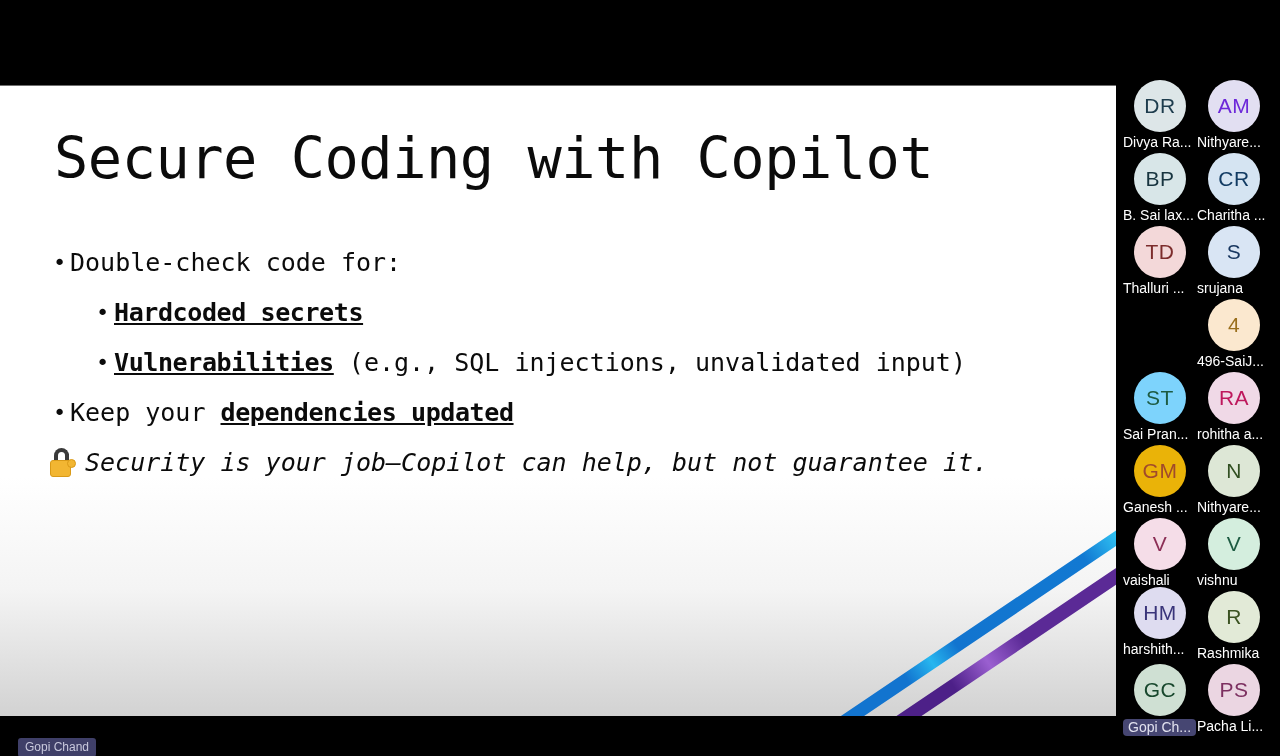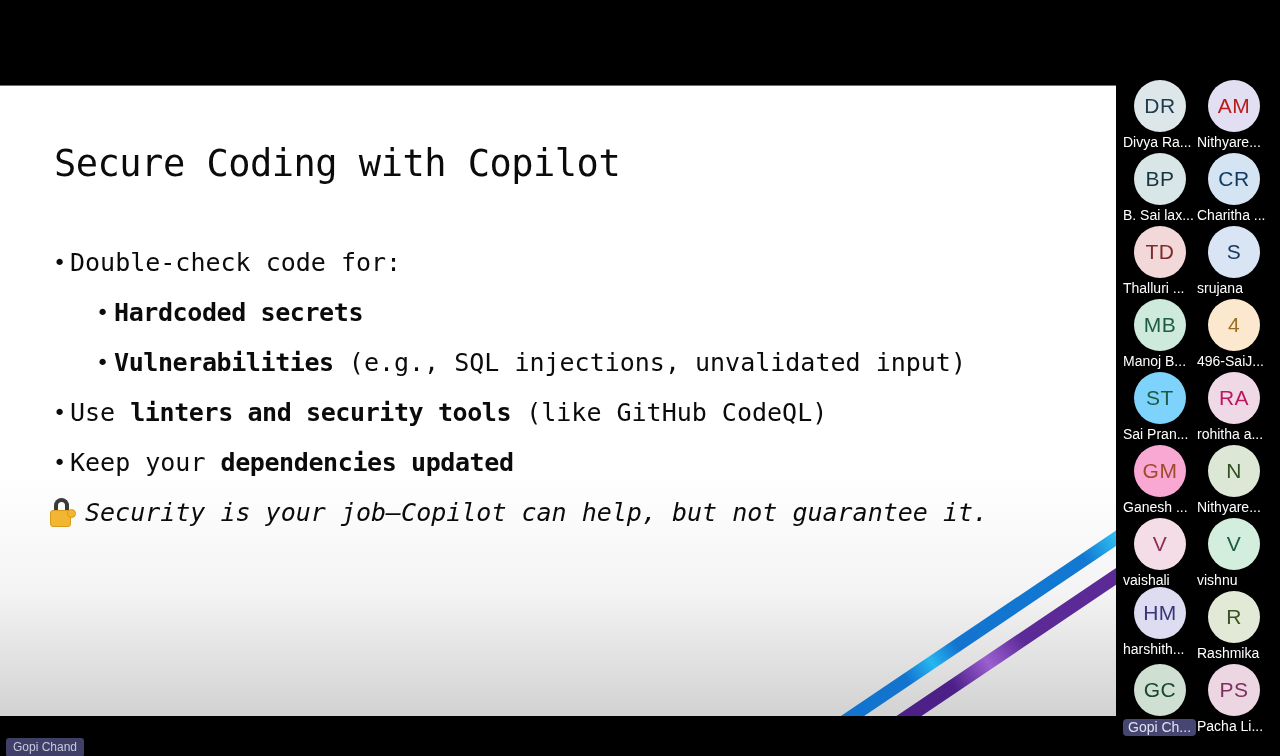--- a/index.html
+++ b/index.html
@@ -55,23 +55,23 @@
         #5b2a96 82%, #7a43b8 90%, #4d2088 100%);
     left: 852px;
     top: 660px;
     transform: rotate(-34deg);
   }
 
   
   #slide-title {
     position: absolute;
     left: 54px;
-    top: 58px;
+    top: 41px;
     font-family: "DejaVu Sans Mono", "Liberation Mono", monospace;
-    font-size: 37px;
+    font-size: 57px;
     line-height: 1.1;
     color: #0b0b0b;
     letter-spacing: -0.5px;
     white-space: nowrap;
   }
 
   #slide-body {
     position: absolute;
     left: 50px;
     top: 152px;
@@ -97,21 +97,21 @@
     padding-left: 20px;
     margin-left: 44px;
   }
   .bullet-l2::before {
     content: "\2022";
     position: absolute;
     left: 2px;
     top: 0;
     font-size: 22px;
   }
-  .b { font-weight: bold; letter-spacing: -0.4px; }
+  .b { font-weight: bold; letter-spacing: -0.4px; text-decoration: underline; }
   .closing {
     position: relative;
     font-style: italic;
     line-height: 50px;
   }
   .closing .txt { margin-left: 8px; }
 
   
   .lock-icon {
     display: inline-block;
@@ -202,21 +202,21 @@
     background: #464672;
     color: #e2e2ef;
     border-radius: 4px;
     display: inline-block;
     padding: 1px 5px;
   }
 
   
   #bottom-bar {
     position: absolute;
-    left: 0;
+    left: 12px;
     top: 716px;
     width: 1052px;
     height: 40px;
     background: #000000;
   }
   #self-name {
     position: absolute;
     left: 6px;
     top: 22px;
     background: #3f3f68;
@@ -239,78 +239,73 @@
     <div class="ribbon ribbon-blue"></div>
     <div class="ribbon ribbon-purple"></div>
 
     <div id="slide-title">Secure Coding with Copilot</div>
 
     <div id="slide-body">
       <div id="bullet-list">
           <div class="bullet-l1"><span>Double-check code for:</span></div>
           <div class="bullet-l2"><span class="b">Hardcoded secrets</span></div>
           <div class="bullet-l2"><span class="b">Vulnerabilities</span><span> (e.g., SQL injections, unvalidated input)</span></div>
-          <div class="bullet-l1"><span>Use </span><span class="b">linters and security tools</span><span> (like GitHub CodeQL)</span></div>
           <div class="bullet-l1"><span>Keep your </span><span class="b">dependencies updated</span></div>
         </div>
 
       <div class="closing">
         <span class="lock-icon">
           <span class="shackle"></span>
           <span class="shackle-arm"></span>
           <span class="body"></span>
           <span class="knob"></span>
         </span><span class="txt">Security is your job—Copilot can help, but not guarantee it.</span>
       </div>
     </div>
   </div>
 
   <div id="participants">
       <div class="participant" style="left: 5px; top: 5px;">
         <div class="avatar" style="background: rgb(221, 230, 232); color: rgb(29, 60, 77);">DR</div>
         <div class="pname">Divya Ra...</div>
       </div>
       <div class="participant" style="left: 79px; top: 5px;">
-        <div class="avatar" style="background: rgb(226, 223, 242); color: #b91c1c;">AM</div>
+        <div class="avatar" style="background: rgb(226, 223, 242); color: #6d28d9;">AM</div>
         <div class="pname">Nithyare...</div>
       </div>
       <div class="participant" style="left: 5px; top: 78px;">
         <div class="avatar" style="background: rgb(216, 230, 232); color: rgb(23, 52, 63);">BP</div>
         <div class="pname">B. Sai lax...</div>
       </div>
       <div class="participant" style="left: 5px; top: 151px;">
         <div class="avatar" style="background: rgb(243, 216, 217); color: rgb(124, 44, 44);">TD</div>
         <div class="pname">Thalluri ...</div>
       </div>
       <div class="participant" style="left: 79px; top: 78px;">
         <div class="avatar" style="background: rgb(213, 228, 242); color: rgb(18, 59, 99);">CR</div>
         <div class="pname">Charitha ...</div>
       </div>
       <div class="participant" style="left: 79px; top: 151px;">
         <div class="avatar" style="background: rgb(217, 229, 244); color: rgb(22, 53, 94);">S</div>
         <div class="pname">srujana</div>
       </div>
-      <div class="participant" style="left: 5px; top: 224px;">
-        <div class="avatar" style="background: rgb(205, 234, 221); color: rgb(29, 91, 66);">MB</div>
-        <div class="pname">Manoj B...</div>
-      </div>
       <div class="participant" style="left: 79px; top: 224px;">
         <div class="avatar" style="background: rgb(251, 232, 207); color: rgb(154, 111, 28);">4</div>
         <div class="pname">496-SaiJ...</div>
       </div>
       <div class="participant" style="left: 5px; top: 297px;">
         <div class="avatar" style="background: #7dd3fc; color: rgb(29, 91, 66);">ST</div>
         <div class="pname">Sai Pran...</div>
       </div>
       <div class="participant" style="left: 79px; top: 297px;">
         <div class="avatar" style="background: rgb(240, 217, 231); color: #be185d;">RA</div>
         <div class="pname">rohitha a...</div>
       </div>
       <div class="participant" style="left: 5px; top: 370px;">
-        <div class="avatar" style="background: #f9a8d4; color: rgb(160, 74, 44);">GM</div>
+        <div class="avatar" style="background: #eab308; color: rgb(160, 74, 44);">GM</div>
         <div class="pname">Ganesh ...</div>
       </div>
       <div class="participant" style="left: 79px; top: 370px;">
         <div class="avatar" style="background: rgb(221, 231, 214); color: rgb(49, 80, 34);">N</div>
         <div class="pname">Nithyare...</div>
       </div>
       <div class="participant" style="left: 5px; top: 443px;">
         <div class="avatar" style="background: rgb(245, 221, 232); color: rgb(140, 47, 86);">V</div>
         <div class="pname">vaishali</div>
       </div>

